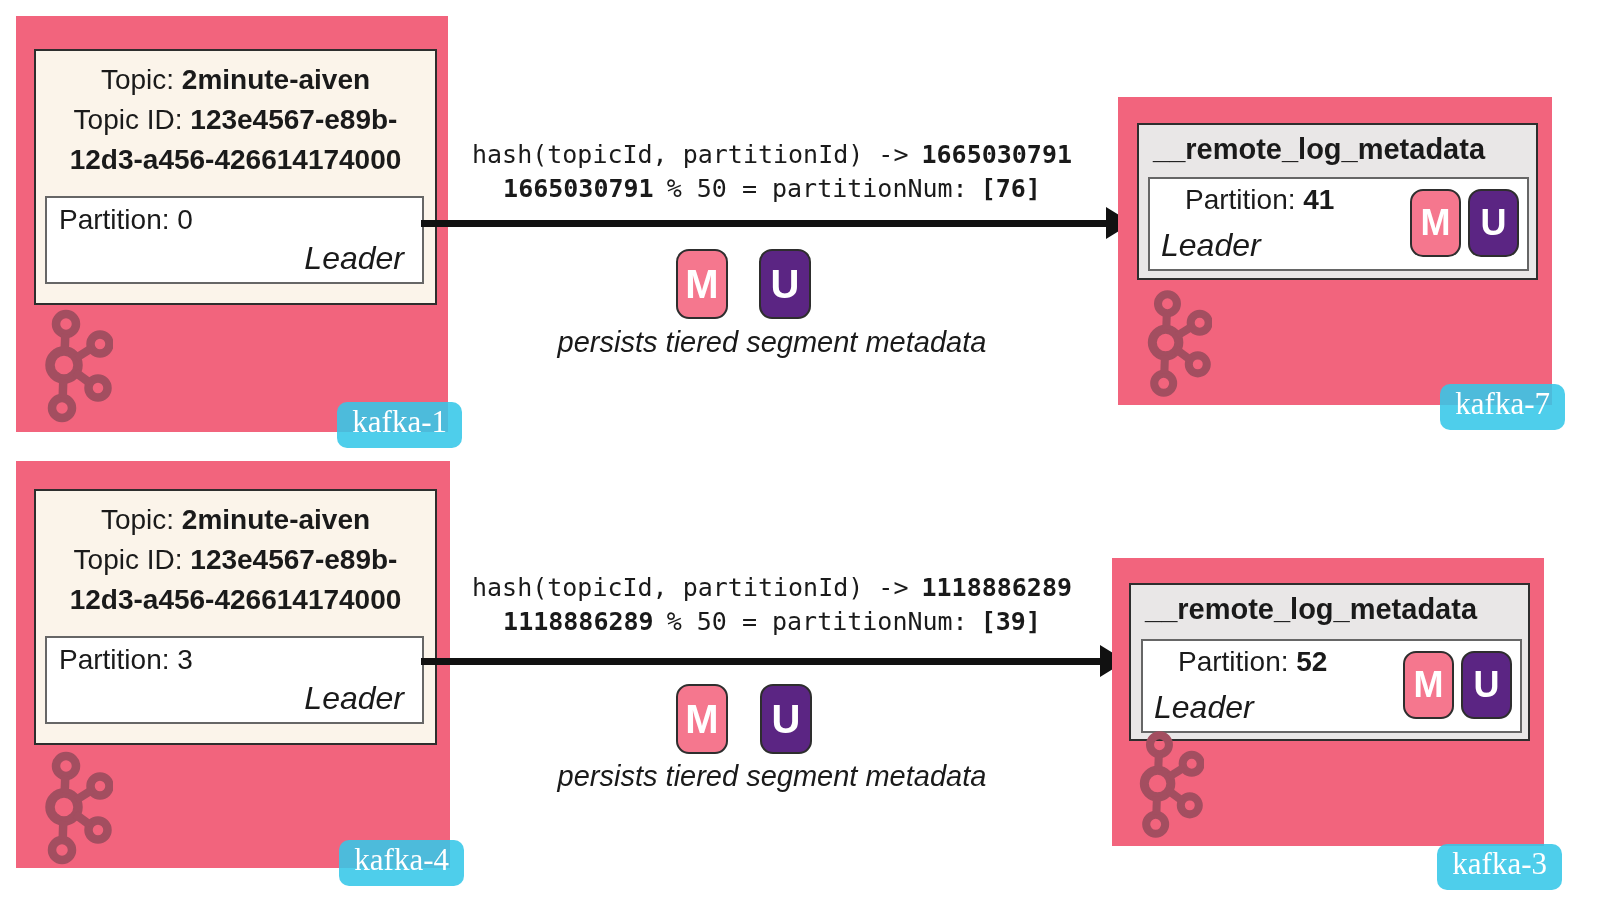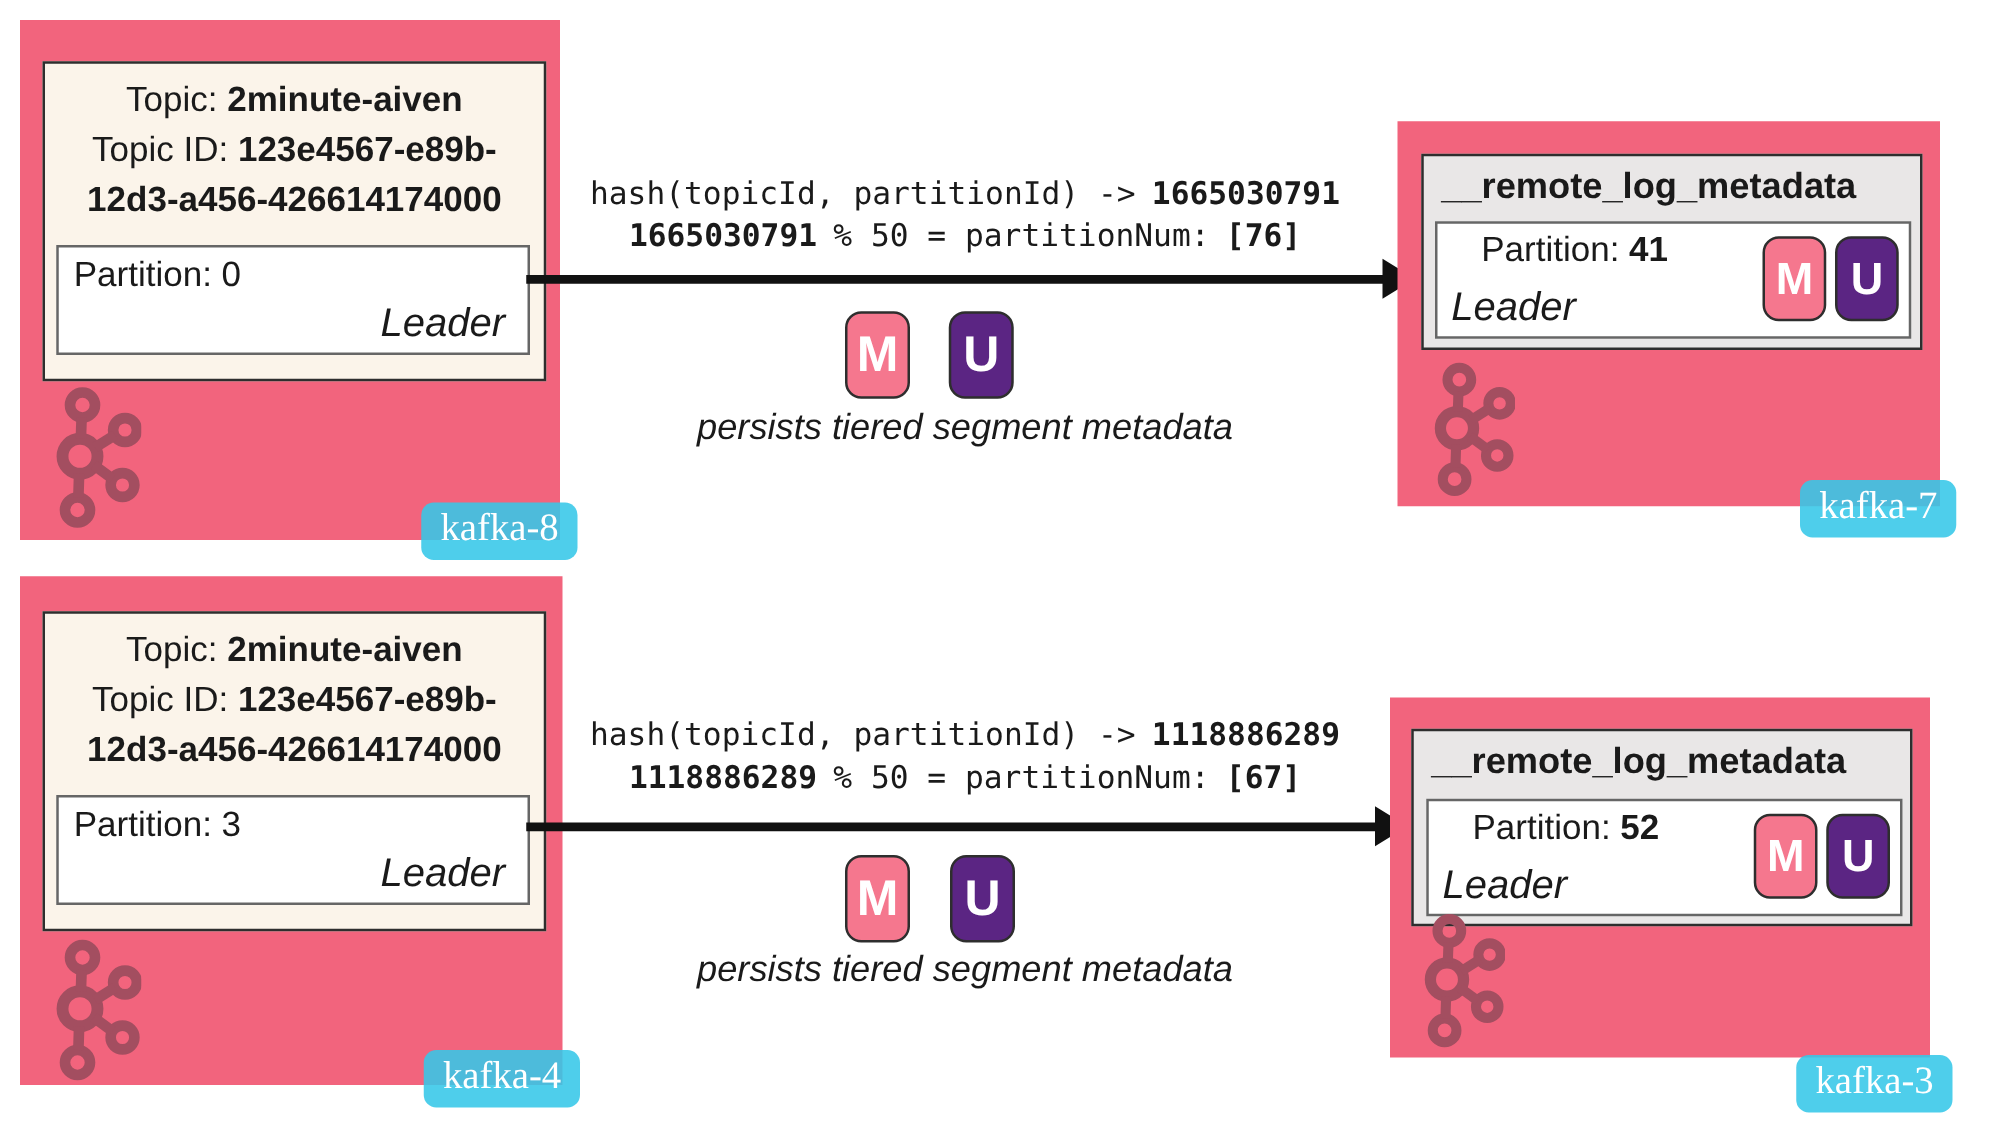--- a/index.html
+++ b/index.html
@@ -135,21 +135,21 @@
         <circle cx="27" cy="56" r="14" stroke-width="9.5"></circle>
         <circle cx="25" cy="99" r="10" stroke-width="8.5"></circle>
         <circle cx="63" cy="35" r="9.5" stroke-width="8.5"></circle>
         <circle cx="61" cy="79" r="9.5" stroke-width="8.5"></circle>
         <line x1="28.3" y1="25" x2="27.7" y2="42" stroke-width="8.5"></line>
         <line x1="26.3" y1="70" x2="25.7" y2="89" stroke-width="8.5"></line>
         <line x1="39" y1="49" x2="55" y2="39" stroke-width="8.5"></line>
         <line x1="38" y1="63" x2="53" y2="74" stroke-width="8.5"></line>
       </g>
     </svg>
-    <div class="broker-label">kafka-8</div>
+    <div class="broker-label">kafka-1</div>
   </div>
 
   <div class="hash-line" id="f1-l1">
     <span>hash(topicId, partitionId) -&gt;</span>
     <b>1665030791</b>
   </div>
   <div class="hash-line" id="f1-l2">
     <b>1665030791</b>
     <span>% 50 = partitionNum:</span>
     <b>[76]</b>
@@ -223,21 +223,21 @@
     <div class="broker-label">kafka-4</div>
   </div>
 
   <div class="hash-line" id="f2-l1">
     <span>hash(topicId, partitionId) -&gt;</span>
     <b>1118886289</b>
   </div>
   <div class="hash-line" id="f2-l2">
     <b>1118886289</b>
     <span>% 50 = partitionNum:</span>
-    <b>[67]</b>
+    <b>[39]</b>
   </div>
   <div class="arrow-line" id="f2-line"></div>
   <div class="arrow-head" id="f2-head"></div>
   <div class="badge badge-m flow-badge" id="f2-m">M</div>
   <div class="badge badge-u flow-badge" id="f2-u">U</div>
   <div class="flow-caption" id="f2-cap">persists tiered segment metadata</div>
 
   <div class="broker" id="k3">
     <div class="meta-card">
       <div class="meta-header">__remote_log_metadata</div>

